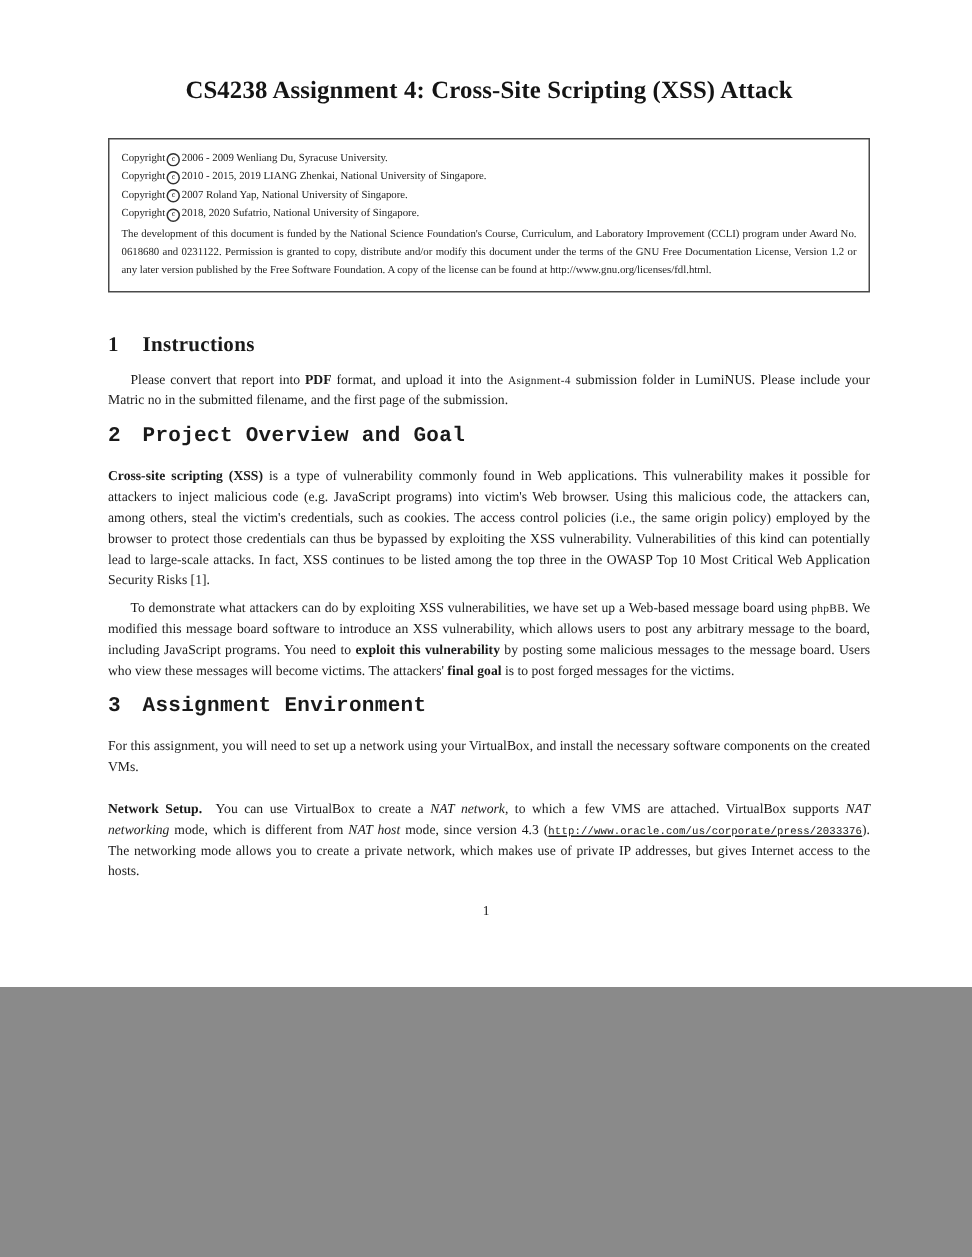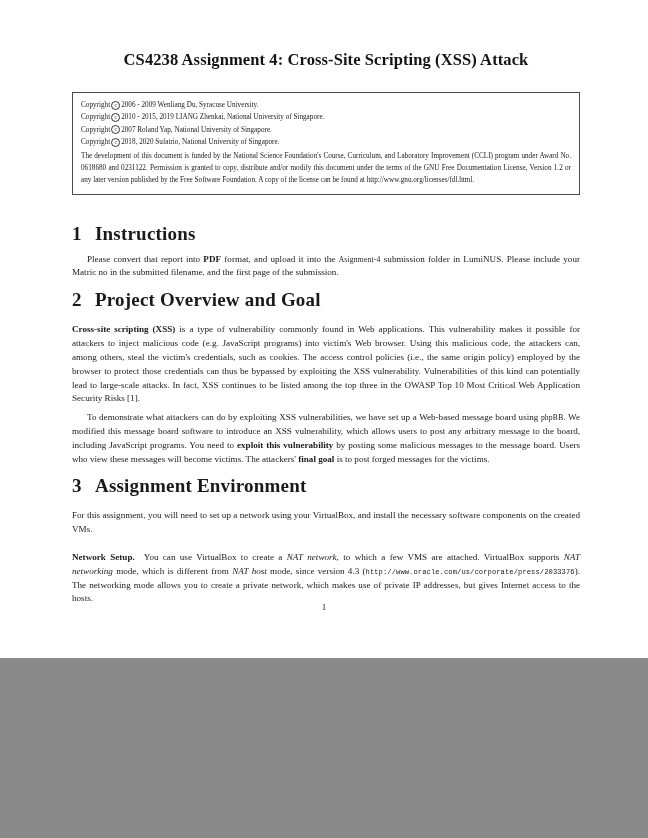--- a/index.html
+++ b/index.html
@@ -54,30 +54,30 @@
     border-radius: 50%;
     width: 7px;
     height: 7px;
     line-height: 7px;
     text-align: center;
     font-size: 5.2px;
     vertical-align: 0.5px;
     margin: 0 1px;
   }
   h2.section {
-    font-size: 19px;
+    font-size: 14px;
     font-weight: bold;
     margin: 0 0 12px 0;
     letter-spacing: 0.2px;
   }
   h2.section .num {
     display: inline-block;
     width: 23px;
   }
-  .sec-gap-top { margin-top: 26px; }
+  .sec-gap-top { margin-top: 26px; font-family: Liberation Mono, monospace; }
   p {
     font-size: 9.1px;
     line-height: 1.52;
     text-align: justify;
     text-justify: inter-word;
     margin: 0 0 9px 0;
     hyphens: auto;
   }
   p.indent { text-indent: 15px; margin-top: -4px; }
   p.tight { margin-bottom: 0; }
@@ -86,20 +86,21 @@
   .mono {
     font-family: Liberation Serif, serif;
     font-size: 7.6px;
     letter-spacing: 0.2px;
   }
   .url {
     font-family: "Liberation Mono", monospace;
     font-size: 7.1px;
     letter-spacing: 0.1px;
     word-break: break-all;
+    text-decoration: underline;
   }
   .dd-gap { display: inline-block; width: 9px; }
   .page-number {
     position: absolute;
     bottom: 46px;
     left: 0;
     width: 648px;
     text-align: center;
     font-size: 9px;
   }

